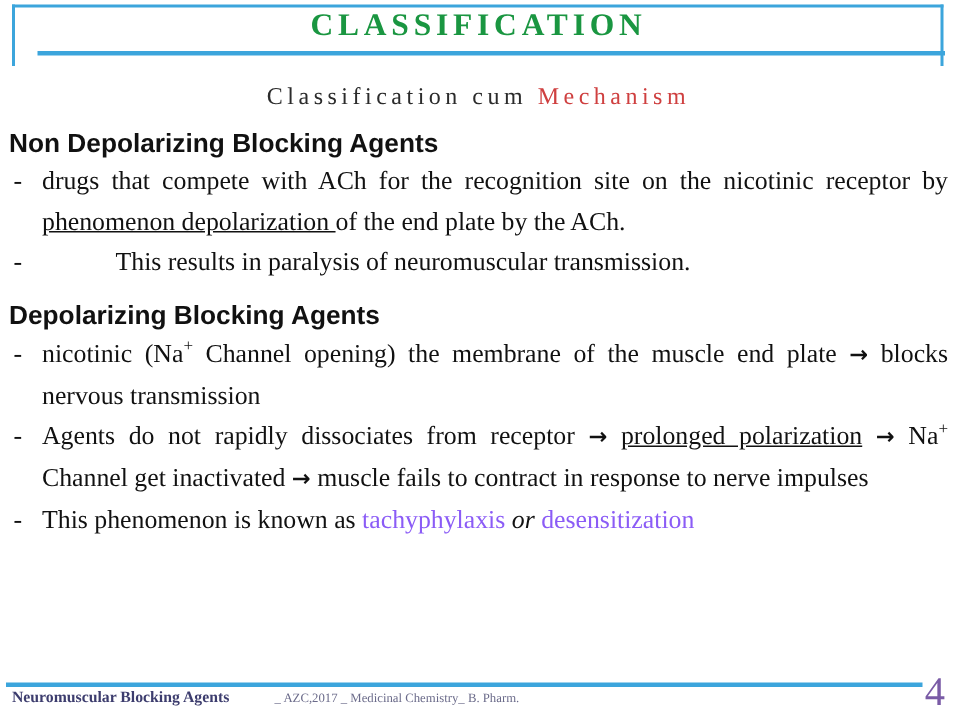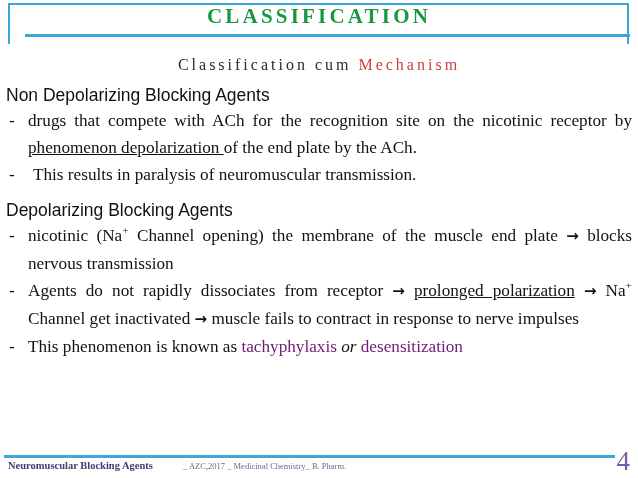--- a/index.html
+++ b/index.html
@@ -69,21 +69,21 @@
 
   
   .content {
     position: absolute;
     left: 6px;
     top: 84px;
     width: 628px;
   }
   .sec-head {
     font-family: "Liberation Sans", sans-serif;
-    font-weight: normal;
+    font-weight: bold;
     font-size: 17.5px;
     line-height: 22px;
     color: #111111;
     margin: 0 0 1px 0;
     letter-spacing: 0px;
   }
   .gap { height: 11px; }
 
   .bullet-row {
     display: flex;
@@ -96,26 +96,26 @@
   .bullet-mark {
     width: 22px;
     flex: 0 0 22px;
     text-align: left;
     padding-left: 3px;
     box-sizing: border-box;
   }
   .bullet-body { flex: 1 1 auto; }
   .just { text-align: justify; text-justify: inter-word; }
   .just-pad { padding-right: 2px; }
-  .indent-extra { padding-left: 5px; }
+  .indent-extra { padding-left: 5px; margin-left: 44px; }
 
   .u { text-decoration: underline; }
   .sup { font-size: 0.66em; vertical-align: super; line-height: 0; }
   .arrow { font-family: "DejaVu Sans", sans-serif; font-size: 15px; font-weight: bold; }
-  .purple { color: #701a75; }
+  .purple { color: #8b5cf6; }
   .ital { font-style: italic; }
 
   
   .footer-rule {
     position: absolute;
     left: 4px;
     top: 455px;
     width: 611px;
     height: 3px;
     background: #3ca5dc;

